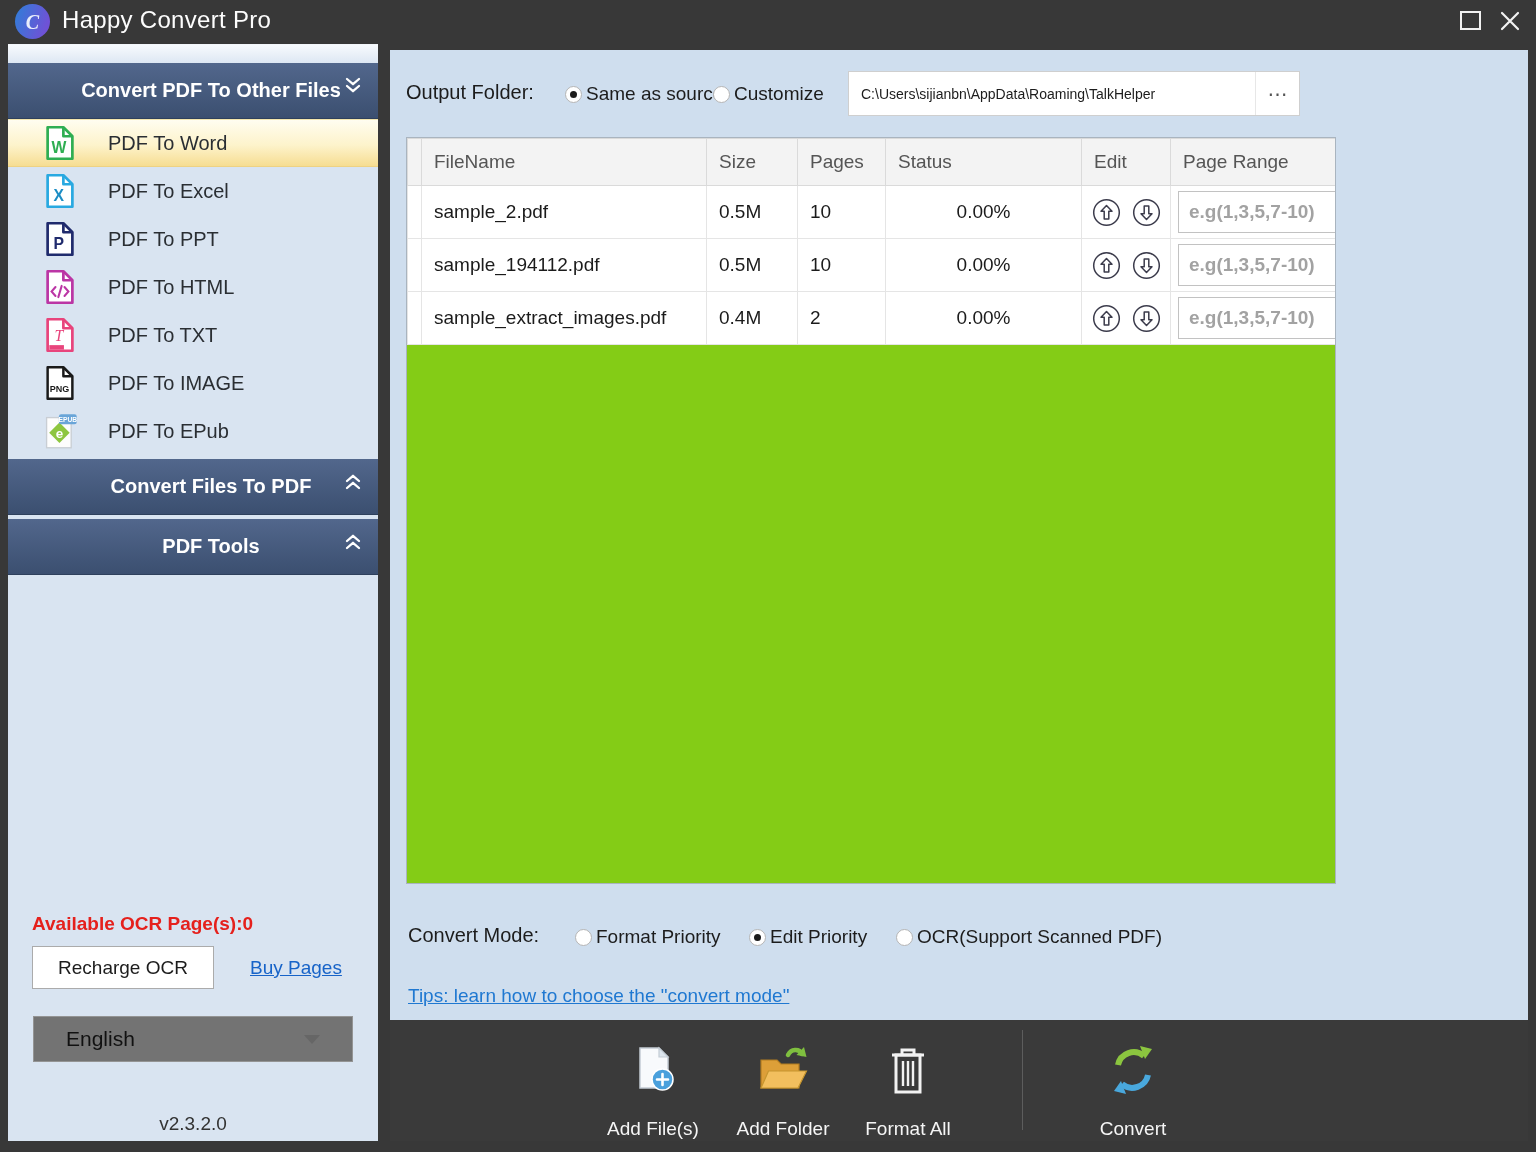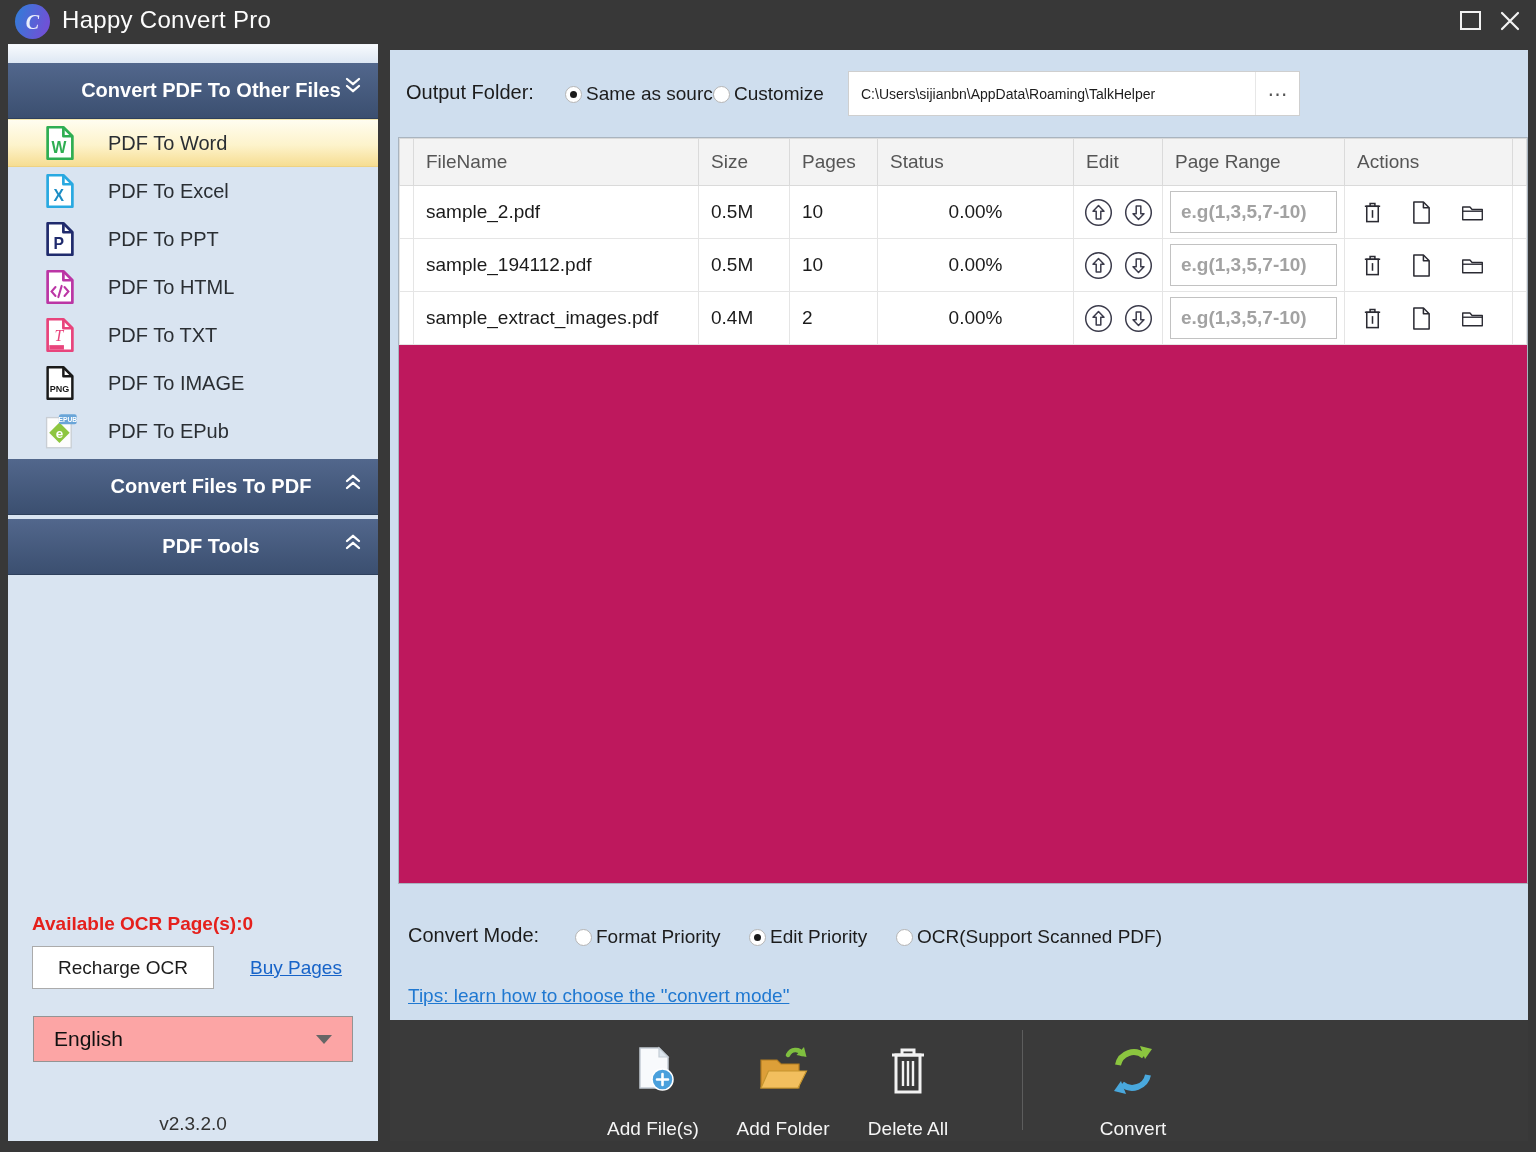--- a/index.html
+++ b/index.html
@@ -50,22 +50,22 @@
 
   .ocr-label { position:absolute; left:24px; top:868px; color:#e5201c; font-size:19px; font-weight:600; }
   .recharge-btn {
     position:absolute; left:24px; top:901px; width:182px; height:43px;
     background:#ffffff; border:1px solid #ababab; font-size:19px; color:#1c1c1c;
     display:flex; align-items:center; justify-content:center; cursor:pointer;
   }
   .buy-pages { position:absolute; left:242px; top:912px; color:#1763c8; font-size:19px; text-decoration:underline; cursor:pointer; }
   .lang-select {
     position:absolute; left:25px; top:971px; width:320px; height:46px;
-    background:#fca5a5; border:1px solid #949494;
-    display:flex; align-items:center; padding:0 20px; cursor:pointer;
+    background:#737373; border:1px solid #949494;
+    display:flex; align-items:center; padding:0 32px; cursor:pointer;
   }
   .lang-select .lang-value { font-size:21px; color:#111; flex:1; }
   .lang-caret { width:0; height:0; border-left:8px solid transparent; border-right:8px solid transparent; border-top:9px solid #666; }
   .version { position:absolute; left:0; right:0; top:1068px; text-align:center; font-size:19px; color:#333; }
 
   
   .main { position:absolute; left:390px; top:50px; width:1138px; height:1091px; background:#cfdeee; }
 
   
   .output-band { position:absolute; top:0; left:0; right:0; height:87px; }
@@ -79,22 +79,22 @@
   .path-box {
     position:absolute; left:458px; top:21px; width:452px; height:45px;
     background:#ffffff; border:1px solid #cfcfcf;
     display:flex; align-items:center; padding-left:12px;
   }
   .path-text { font-size:14px; color:#1c1c1c; white-space:nowrap; overflow:hidden; flex:1; }
   .browse-btn { width:44px; height:100%; display:flex; align-items:center; justify-content:center; font-size:20px; color:#555; border-left:1px solid #e7e7e7; cursor:pointer; }
 
   
   .file-table {
-    position:absolute; top:87px; left:8px; width:1130px; height:747px;
-    background:#be185d; border:1px solid #a9b4bf; overflow:hidden;
+    position:absolute; top:87px; left:16px; width:930px; height:747px;
+    background:#84cc16; border:1px solid #a9b4bf; overflow:hidden;
   }
   table { border-collapse:collapse; width:100%; table-layout:fixed; }
   th {
     height:47px; background:#f3f3f3; border:1px solid #dadada;
     font-weight:normal; font-size:19px; color:#555; text-align:left; padding-left:12px;
   }
   td {
     height:53px; border:1px solid #e5e5e5; font-size:19px; color:#1b1b1b;
     padding-left:12px; background:#fff;
   }
@@ -526,21 +526,21 @@
       </div>
       <div class="tool-btn tb-deleteall">
         <div class="t-icon">
           <svg width="44" height="52" viewBox="0 0 44 52" fill="none" stroke="#f2f2f2">
             <path d="M6 11 h32" stroke-width="3"></path>
             <path d="M16 11 v-5 h12 v5" stroke-width="3"></path>
             <rect x="10" y="11" width="24" height="37" stroke-width="3"></rect>
             <path d="M17 17 v25 M22 17 v25 M27 17 v25" stroke-width="2.4"></path>
           </svg>
         </div>
-        <div class="t-label">Delete All</div>
+        <div class="t-label">Format All</div>
       </div>
       <div class="tb-divider"></div>
       <div class="tool-btn tb-convert">
         <div class="t-icon">
           <svg width="52" height="52" viewBox="0 0 52 52" fill="none">
             <path d="M11 21 A16 16 0 0 1 37 12" stroke="#8bc53f" stroke-width="6"></path>
             <path d="M33 2 l12 3 -7 10 z" fill="#8bc53f"></path>
             <path d="M41 31 A16 16 0 0 1 15 40" stroke="#49a8dd" stroke-width="6"></path>
             <path d="M19 50 l-12 -3 7 -10 z" fill="#49a8dd"></path>
           </svg>

